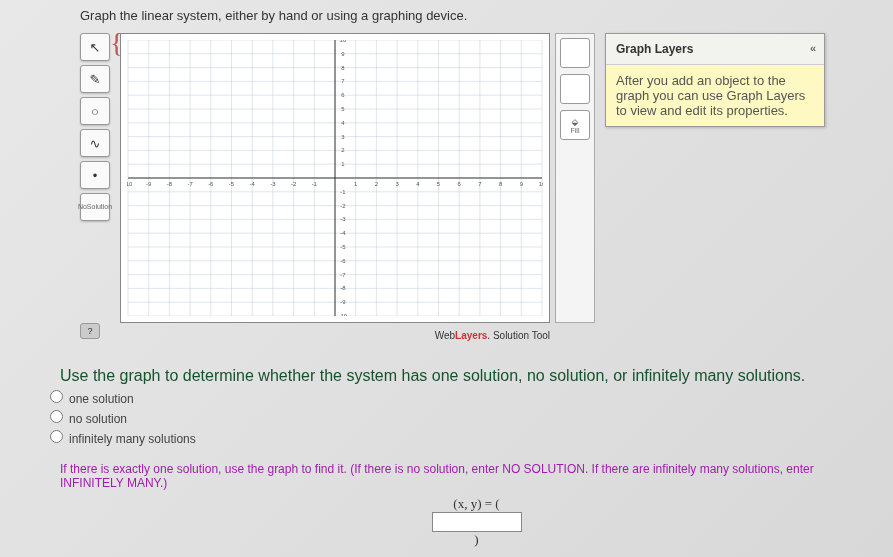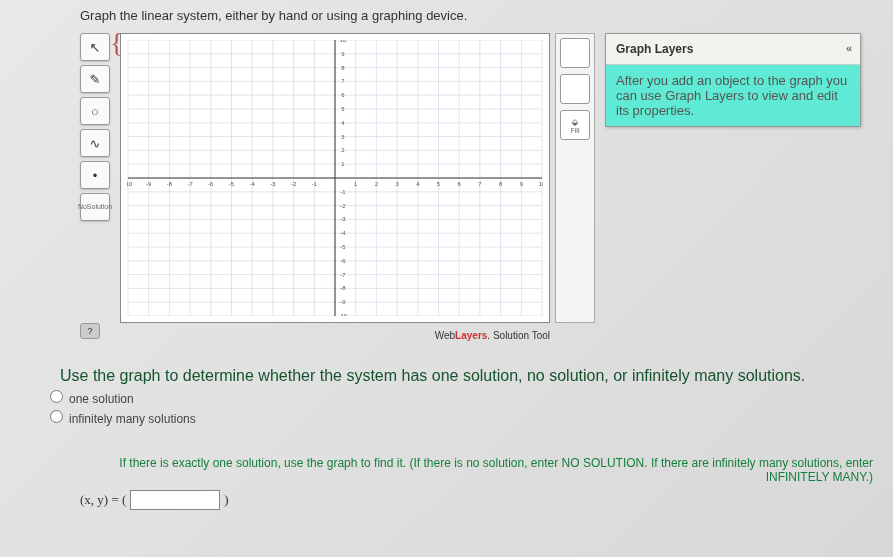--- a/index.html
+++ b/index.html
@@ -32,36 +32,36 @@
   }
   .grid { position: absolute; inset: 6px; }
   .grid svg { width: 100%; height: 100%; }
   .side-panel {
     position: absolute; left: 475px; top: 0; width: 40px; height: 290px;
     border: 1px solid #aaa; background: #f4f4f4;
     display: flex; flex-direction: column; align-items: center; padding-top: 4px; gap: 6px;
   }
   .side-btn { width: 30px; height: 30px; border: 1px solid #999; background: #fff; border-radius: 3px; font-size: 9px; display:flex;align-items:center;justify-content:center;color:#666;cursor:pointer;}
   .layers-panel {
-    position: absolute; left: 525px; top: 0; width: 256px;
-    border: 1px solid #999; background: #5eead4;
+    position: absolute; left: 525px; top: 0; width: 220px;
+    border: 1px solid #999; background: #fef9c3;
     box-shadow: 1px 1px 3px rgba(0,0,0,0.2);
   }
   .layers-header { padding: 8px 10px; font-weight: bold; font-size: 12px; background: #f2f2ef; border-bottom: 1px solid #ccc; position: relative;}
   .layers-body { padding: 8px 10px; font-size: 13px; color: #555; line-height: 15px; }
   .collapse-icon { position: absolute; right: 8px; top: 8px; font-size: 11px; color: #666; cursor: pointer;}
   .brand { position: absolute; right: 320px; bottom: 2px; font-size: 10px; }
   .brand .wa { color: #333; } .brand .wa b{color:#c33;font-weight:bold;}
   .help-icon { position:absolute; left:0; bottom:4px; width:20px;height:16px;background:#ccc;border-radius:3px;font-size:9px;display:flex;align-items:center;justify-content:center;border:1px solid #999;}
   .question2 { margin-left: 40px; margin-top: 24px; font-size: 16px; color: #14532d; }
   .radios { margin-left: 30px; margin-top: 5px; }
   .radios label { display: block; margin-bottom: 4px; font-size: 12px; color: #444; cursor:pointer;}
   .radios input { margin-right: 6px; }
-  .question3 { margin-left: 40px; margin-top: 30px; font-size: 12px; color: #15803d; text-align: right; }
-  .answer-row { margin-left: 60px; margin-top: 6px; display: flex; align-items: center; font-family:'Times New Roman',serif; font-size:13px;}
+  .question3 { margin-left: 40px; margin-top: 16px; font-size: 12px; color: #a21caf; }
+  .answer-row { margin-left: 60px; margin-top: 6px; display: flex; align-items: center; font-family:'Times New Roman',serif; font-size:13px;flex-direction:column;}
   .answer-input { width: 90px; height: 20px; border: 1px solid #888; margin: 0 4px; padding: 0 4px; font-size:12px;}
 </style>
 </head>
 <body>
 
 <div class="instruction">Graph the linear system, either by hand or using a graphing device.</div>
 
 <div class="equations">
   <span class="brace">{</span>
 </div>
@@ -199,20 +199,21 @@
 
   <div class="help-icon">?</div>
   <div class="brand">
     <span class="wa"><span>Web</span><b>Layers</b></span><span>. Solution Tool</span>
   </div>
 </div>
 
 <div class="question2">Use the graph to determine whether the system has one solution, no solution, or infinitely many solutions.</div>
 <div class="radios">
   <label><input type="radio" name="sol" style=""><span>one solution</span></label>
+  <label><input type="radio" name="sol" style=""><span>no solution</span></label>
   <label><input type="radio" name="sol" style=""><span>infinitely many solutions</span></label>
 </div>
 
 <div class="question3">If there is exactly one solution, use the graph to find it. (If there is no solution, enter NO SOLUTION. If there are infinitely many solutions, enter INFINITELY MANY.)</div>
 <div class="answer-row">
   <span>(x, y) = (</span>
   <input class="answer-input" type="text" value="" style="">
   <span>)</span>
 </div>
 

